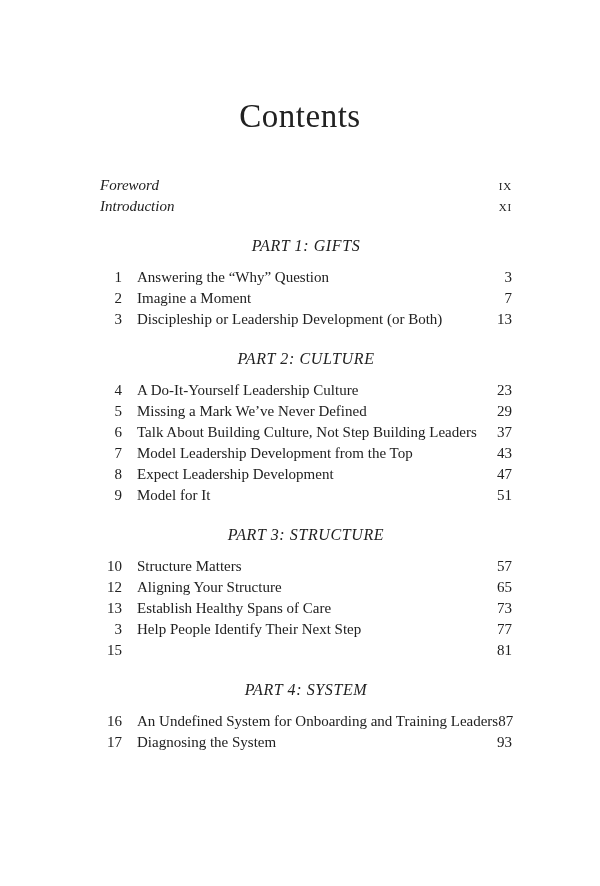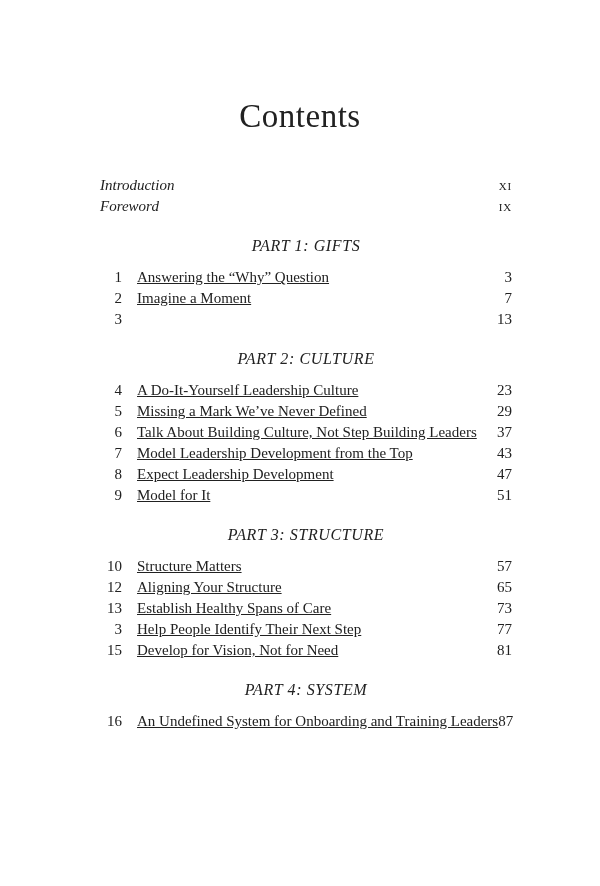--- a/index.html
+++ b/index.html
@@ -45,49 +45,48 @@
     font-style:italic;
   }
   .chnum{
     width:22px;
     text-align:right;
     flex:0 0 22px;
   }
   .chtitle{
     padding-left:15px;
     white-space:nowrap;
-    text-decoration:underline;
   }
   .folio{
     margin:48px 88px 0 100px;
     text-align:center;
     font-size:15px;
     line-height:21px;
     font-variant:small-caps;
     letter-spacing:2px;
   }
 </style>
 </head>
 <body>
 
 <div class="page">
   <h1 class="book-title">Contents</h1>
 
   <div class="toc">
     <div id="front-matter">
   <div class="row">
+    <span class="fm-label">Foreword</span>
+    <span class="spacer"></span>
+    <span class="pagenum roman">ix</span>
+  </div>
+
+  <div class="row">
     <span class="fm-label">Introduction</span>
     <span class="spacer"></span>
     <span class="pagenum roman">xi</span>
-  </div>
-
-  <div class="row">
-    <span class="fm-label">Foreword</span>
-    <span class="spacer"></span>
-    <span class="pagenum roman">ix</span>
   </div>
 </div>
     <div id="parts">
   <section>
     <h2 class="part-heading">PART 1: GIFTS</h2>
     <div class="chapters">
   <div class="row">
     <span class="chnum">1</span>
     <span class="chtitle">Answering the “Why” Question</span>
     <span class="spacer"></span>
@@ -96,20 +95,21 @@
 
   <div class="row">
     <span class="chnum">2</span>
     <span class="chtitle">Imagine a Moment</span>
     <span class="spacer"></span>
     <span class="pagenum">7</span>
   </div>
 
   <div class="row">
     <span class="chnum">3</span>
+    <span class="chtitle">Discipleship or Leadership Development (or Both)</span>
     <span class="spacer"></span>
     <span class="pagenum">13</span>
   </div>
 </div>
   </section>
 
   <section>
     <h2 class="part-heading">PART 2: CULTURE</h2>
     <div class="chapters">
   <div class="row">
@@ -183,36 +183,41 @@
 
   <div class="row">
     <span class="chnum">3</span>
     <span class="chtitle">Help People Identify Their Next Step</span>
     <span class="spacer"></span>
     <span class="pagenum">77</span>
   </div>
 
   <div class="row">
     <span class="chnum">15</span>
-    <span class="chtitle">Develop for Vision, Not for Need</span>
     <span class="spacer"></span>
     <span class="pagenum">81</span>
   </div>
 </div>
   </section>
 
   <section>
     <h2 class="part-heading">PART 4: SYSTEM</h2>
     <div class="chapters">
   <div class="row">
     <span class="chnum">16</span>
     <span class="chtitle">An Undefined System for Onboarding and Training Leaders</span>
     <span class="spacer"></span>
     <span class="pagenum">87</span>
   </div>
 
+  <div class="row">
+    <span class="chnum">17</span>
+    <span class="chtitle">Diagnosing the System</span>
+    <span class="spacer"></span>
+    <span class="pagenum">93</span>
+  </div>
 </div>
   </section>
 </div>
   </div>
 
   <div class="folio">vii</div>
 </div>
 
 </body></html>

